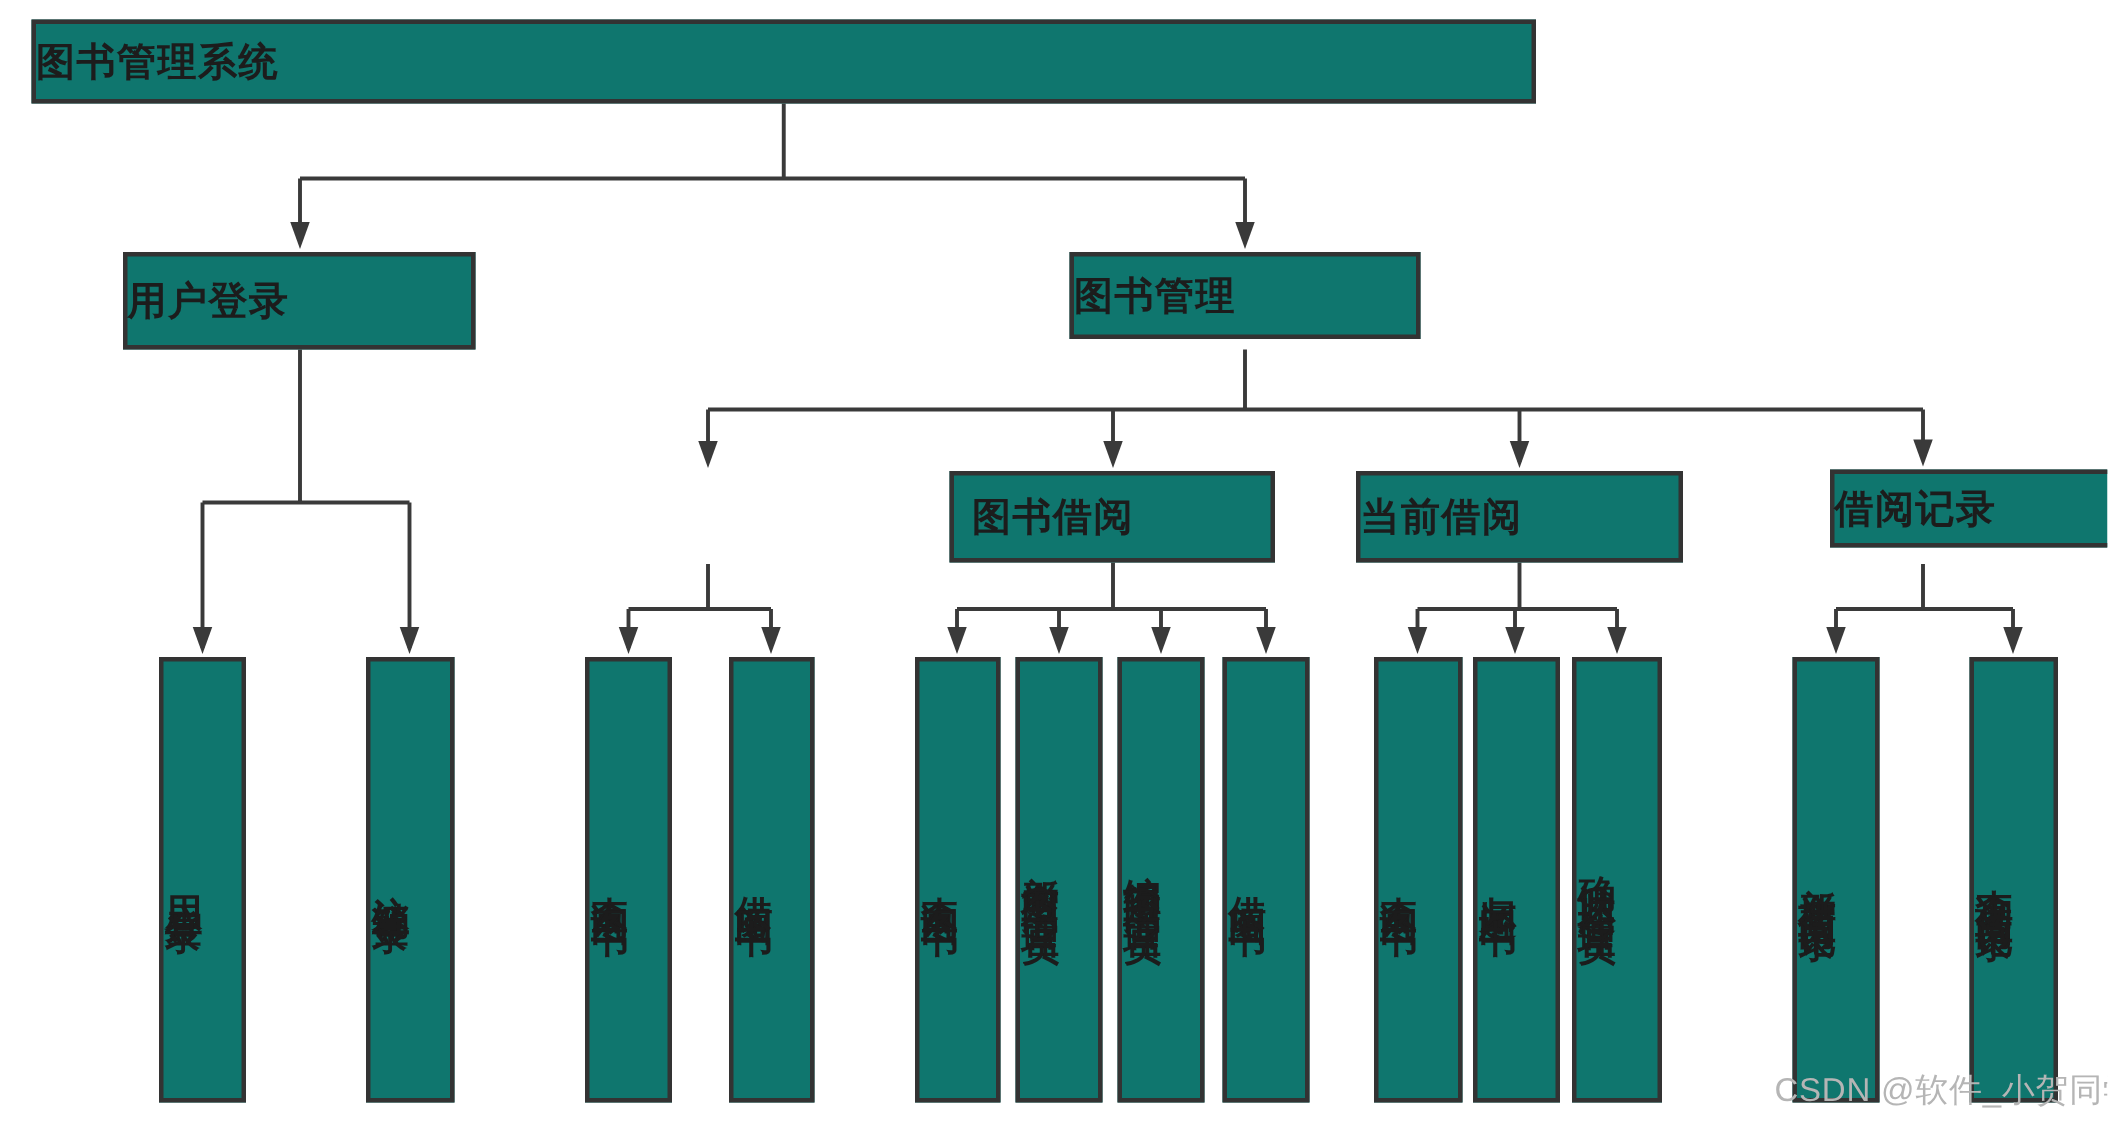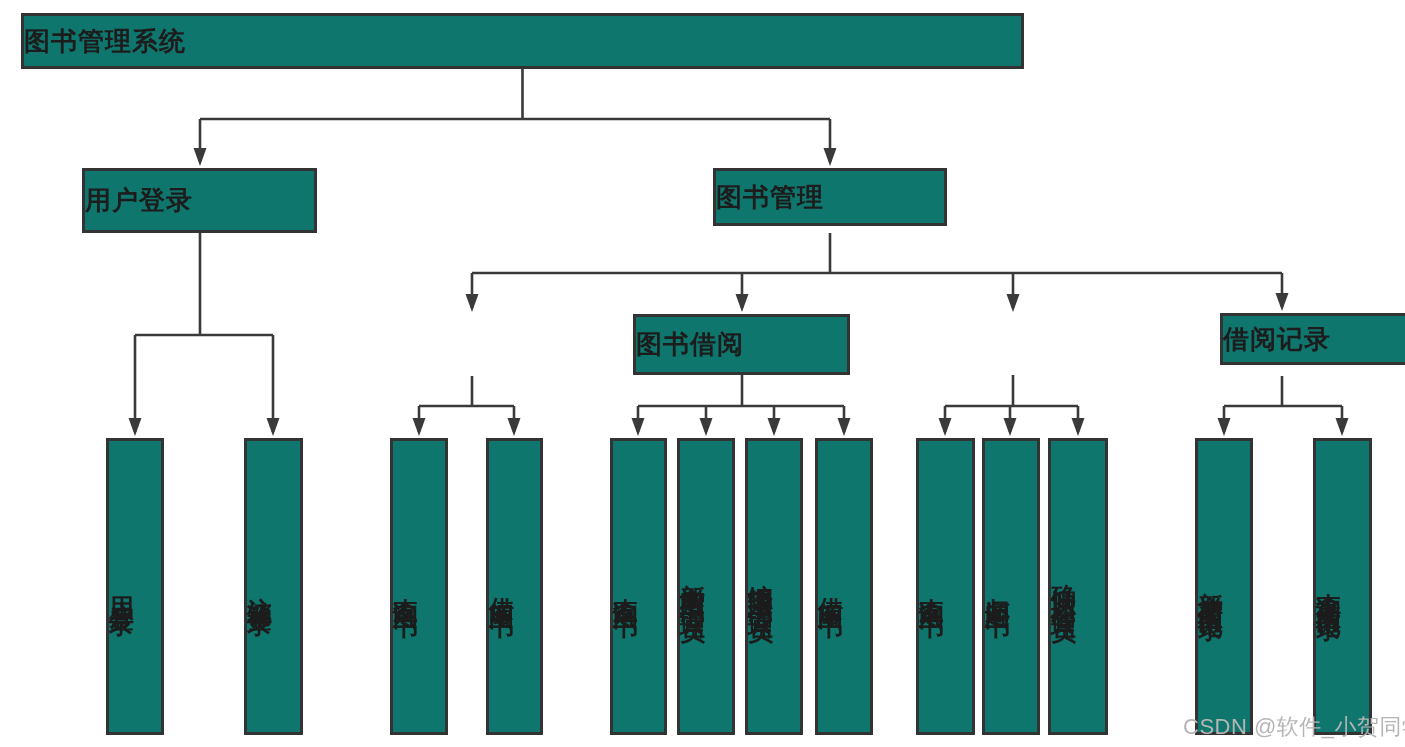--- a/index.html
+++ b/index.html
@@ -108,22 +108,25 @@
     <span class="hlabel">图书管理系统</span>
   </div>
 
   <div class="node" style="left:82px; top:168px; width:235px; height:65px;">
     <span class="hlabel">用户登录</span>
   </div>
   <div class="node" style="left:713px; top:168px; width:234px; height:58px;">
     <span class="hlabel">图书管理</span>
   </div>
 
-  <div class="node" style="left:633px; top:314px; width:217px; height:61px;">
+  <div class="node" style="left:633px; top:314px; width:217px; height:61px;padding-left:12px;">
     <span class="hlabel">图书借阅</span>
+  </div>
+  <div class="node" style="left:904px; top:314px; width:218px; height:61px;">
+    <span class="hlabel">当前借阅</span>
   </div>
   <div class="node" style="left:1220px; top:313px; width:221px; height:52px;">
     <span class="hlabel">借阅记录</span>
   </div>
 
   <div class="node" style="left:106px; top:438px; width:58px; height:297px;">
     <span class="vlabel">用户登录</span>
   </div>
   <div class="node" style="left:244px; top:438px; width:59px; height:297px;">
     <span class="vlabel">注销登录</span>

